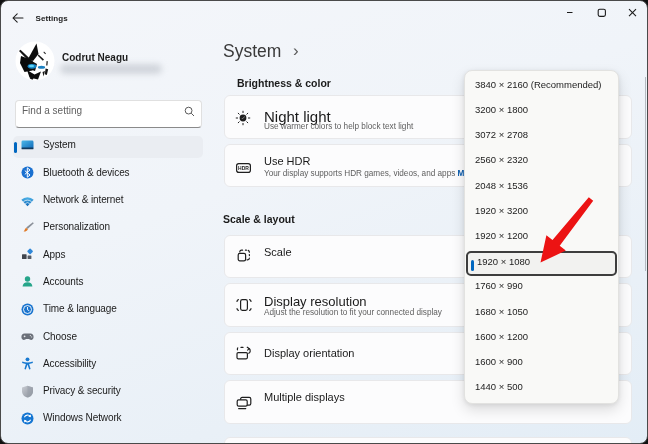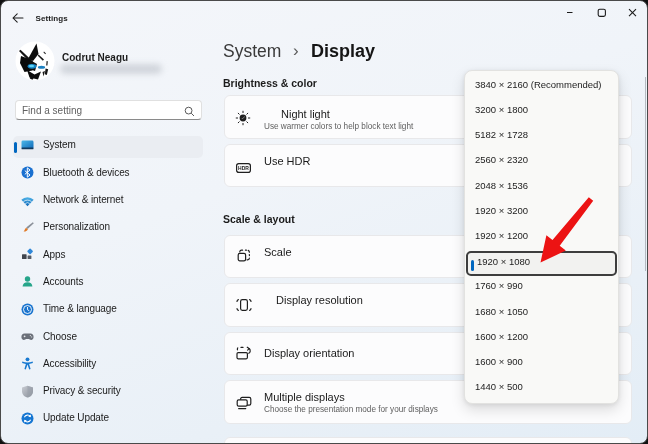--- a/index.html
+++ b/index.html
@@ -7,21 +7,21 @@
   body { font-family:"Liberation Sans", sans-serif; }
   .win { position:absolute; left:0; top:0; width:648px; height:444px;
          border-radius:8px; overflow:hidden; border:1px solid #4a4a4a;
          background:linear-gradient(160deg,#f4f6fa 0%,#f0f4f9 40%,#e9f0f7 75%,#e3edf6 100%); }
   .abs { position:absolute; }
   
   .settingsTitle { left:34.5px; top:12.5px; font-size:8px; font-weight:700; color:#1b1b1b; letter-spacing:0.1px; }
   
   .name { left:61px; top:51px; font-size:10px; font-weight:700; color:#1a1a1a; }
   .emailblur { left:59px; top:63px; width:102px; height:10px; border-radius:5px; background:#bcc1c9; filter:blur(3px); opacity:0.62; }
-  .search { left:14px; top:99px; width:187px; height:20px; background:#ffffff; border:1px solid #e0e0e0; border-bottom:1px solid #8a8a8a; border-radius:4px; }
+  .search { left:14px; top:99px; width:187px; height:28px; background:#ffffff; border:1px solid #e0e0e0; border-bottom:1px solid #8a8a8a; border-radius:4px; }
   .search span { position:absolute; left:6px; top:4px; font-size:10px; color:#616161; }
   .navtext { font-size:10px; letter-spacing:-0.1px; color:#1b1b1b; }
   .pill { left:12px; top:135px; width:190px; height:22px; border-radius:5px; background:#eaedf2; }
   .accent { left:13px; top:141px; width:2.5px; height:11px; border-radius:2px; background:#0067c0; }
   
   .crumb1 { left:222px; top:40px; font-size:17.5px; color:#3a3a3a; }
   .crumbsep { left:292px; top:40px; font-size:17px; color:#5a5a5a; }
   .crumb2 { left:310px; top:39.5px; font-size:18px; font-weight:700; color:#151515; }
   .sechdr { font-size:10.5px; font-weight:700; color:#1b1b1b; }
   .card { left:223px; width:408px; background:#fcfcfd; border:1px solid #e8e8ea; border-radius:6px; }
@@ -153,44 +153,44 @@
         <path d="M6.5 0.8 L12 2.4 V6.2 C12 9.6 9.4 11.7 6.5 12.6 Z" fill="#9aa0aa" opacity="0.6"></path>
       </svg>
       <div class="abs navtext" style="left:42px;top:384.1px">Privacy &amp; security</div>
       <svg class="abs" style="left:20px;top:410.9px" width="13" height="13" viewBox="0 0 13 13">
         <circle cx="6.5" cy="6.5" r="6" fill="#1576d2"></circle>
         <path d="M3.4 5.2 A3.4 3.4 0 0 1 9.4 4.6" stroke="#fff" stroke-width="1.1" fill="none"></path>
         <path d="M9.9 2.6 L9.7 5.3 L7.2 4.4 Z" fill="#fff"></path>
         <path d="M9.6 7.8 A3.4 3.4 0 0 1 3.6 8.4" stroke="#fff" stroke-width="1.1" fill="none"></path>
         <path d="M3.1 10.4 L3.3 7.7 L5.8 8.6 Z" fill="#fff"></path>
       </svg>
-      <div class="abs navtext" style="left:42px;top:411.4px">Update Update</div>
+      <div class="abs navtext" style="left:42px;top:411.4px">Windows Network</div>
     </div>
 
   <div class="abs crumb1">System</div>
   <div class="abs crumbsep">›</div>
-  <div class="abs crumb2">Display</div>
-  <div class="abs sechdr" style="left:222px;top:76.2px">Brightness &amp; color</div>
+  <div class="abs sechdr" style="left:236px;top:76.2px">Brightness &amp; color</div>
   <div class="abs card" style="top:94px;height:43.5px"></div>
   <div class="abs card" style="top:142.5px;height:43px"></div>
-  <div class="abs" style="left:280px;top:106.6px;font-size:11px;color:#1a1a1a">Night light</div>
+  <div class="abs" style="left:263px;top:106.6px;font-size:15px;color:#1a1a1a">Night light</div>
   <div class="abs" style="left:263px;top:120.5px;font-size:8.2px;color:#606060">Use warmer colors to help block text light</div>
   <div class="abs" style="left:263px;top:154.2px;font-size:11px;color:#1a1a1a">Use HDR</div>
+  <div class="abs" style="left:263px;top:167.6px;font-size:8.2px;color:#606060;white-space:nowrap">Your display supports HDR games, videos, and apps <span style="color:#0b5cad;font-weight:700">M</span></div>
   <div class="abs sechdr" style="left:222px;top:212.2px">Scale &amp; layout</div>
   <div class="abs card" style="top:234px;height:43px"></div>
   <div class="abs card" style="top:282px;height:43.5px"></div>
   <div class="abs card" style="top:330.5px;height:43px"></div>
   <div class="abs card" style="top:378.5px;height:44px"></div>
   <div class="abs card" style="top:436px;height:20px"></div>
 
   <div class="abs" style="left:263px;top:245.2px;font-size:11px;color:#1a1a1a">Scale</div>
-  <div class="abs" style="left:275px;top:293.2px;font-size:11px;color:#1a1a1a">Display resolution</div>
+  <div class="abs" style="left:263px;top:293.2px;font-size:13px;color:#1a1a1a">Display resolution</div>
+  <div class="abs" style="left:263px;top:306.9px;font-size:8.2px;color:#606060">Adjust the resolution to fit your connected display</div>
   <div class="abs" style="left:263px;top:345.5px;font-size:11px;color:#1a1a1a">Display orientation</div>
   <div class="abs" style="left:263px;top:389.7px;font-size:11px;color:#1a1a1a">Multiple displays</div>
-  <div class="abs" style="left:263px;top:403.6px;font-size:8.2px;color:#606060">Choose the presentation mode for your displays</div>
   <div id="cardicons">
       <svg class="abs" style="left:234px;top:109px" width="16" height="16" viewBox="0 0 16 16">
         <g stroke="#1f1f1f" stroke-width="1" stroke-linecap="round">
           <path d="M8 1.2 V2.6"></path>
           <path d="M8 13.4 V14.8"></path>
           <path d="M1.2 8 H2.6"></path>
           <path d="M13.4 8 H14.8"></path>
           <path d="M3.2 3.2 L4.2 4.2"></path>
           <path d="M11.8 11.8 L12.8 12.8"></path>
           <path d="M12.8 3.2 L11.8 4.2"></path>
@@ -237,21 +237,21 @@
           <rect x="1.2" y="3.8" width="10" height="6.4" rx="1.4" fill="#fdfdfd"></rect>
           <path d="M2.6 12.6 H9.8" stroke-width="1.1"></path>
         </g>
       </svg>
     </div>
 
   <div class="abs dd">
     <div id="dditems">
         <div class="dditem" style="top:7.799999999999997px">3840 × 2160 (Recommended)</div>
         <div class="dditem" style="top:33px">3200 × 1800</div>
-        <div class="dditem" style="top:58.19999999999999px">5182 × 1728</div>
+        <div class="dditem" style="top:58.19999999999999px">3072 × 2708</div>
         <div class="dditem" style="top:83.39999999999999px">2560 × 2320</div>
         <div class="dditem" style="top:108.6px">2048 × 1536</div>
         <div class="dditem" style="top:133.8px">1920 × 3200</div>
         <div class="dditem" style="top:159px">1920 × 1200</div>
         <div class="dditem" style="top:184.2px">1920 × 1080</div>
         <div class="dditem" style="top:209.39999999999998px">1760 × 990</div>
         <div class="dditem" style="top:234.59999999999997px">1680 × 1050</div>
         <div class="dditem" style="top:259.8px">1600 × 1200</div>
         <div class="dditem" style="top:285px">1600 × 900</div>
         <div class="dditem" style="top:310.2px">1440 × 500</div>

